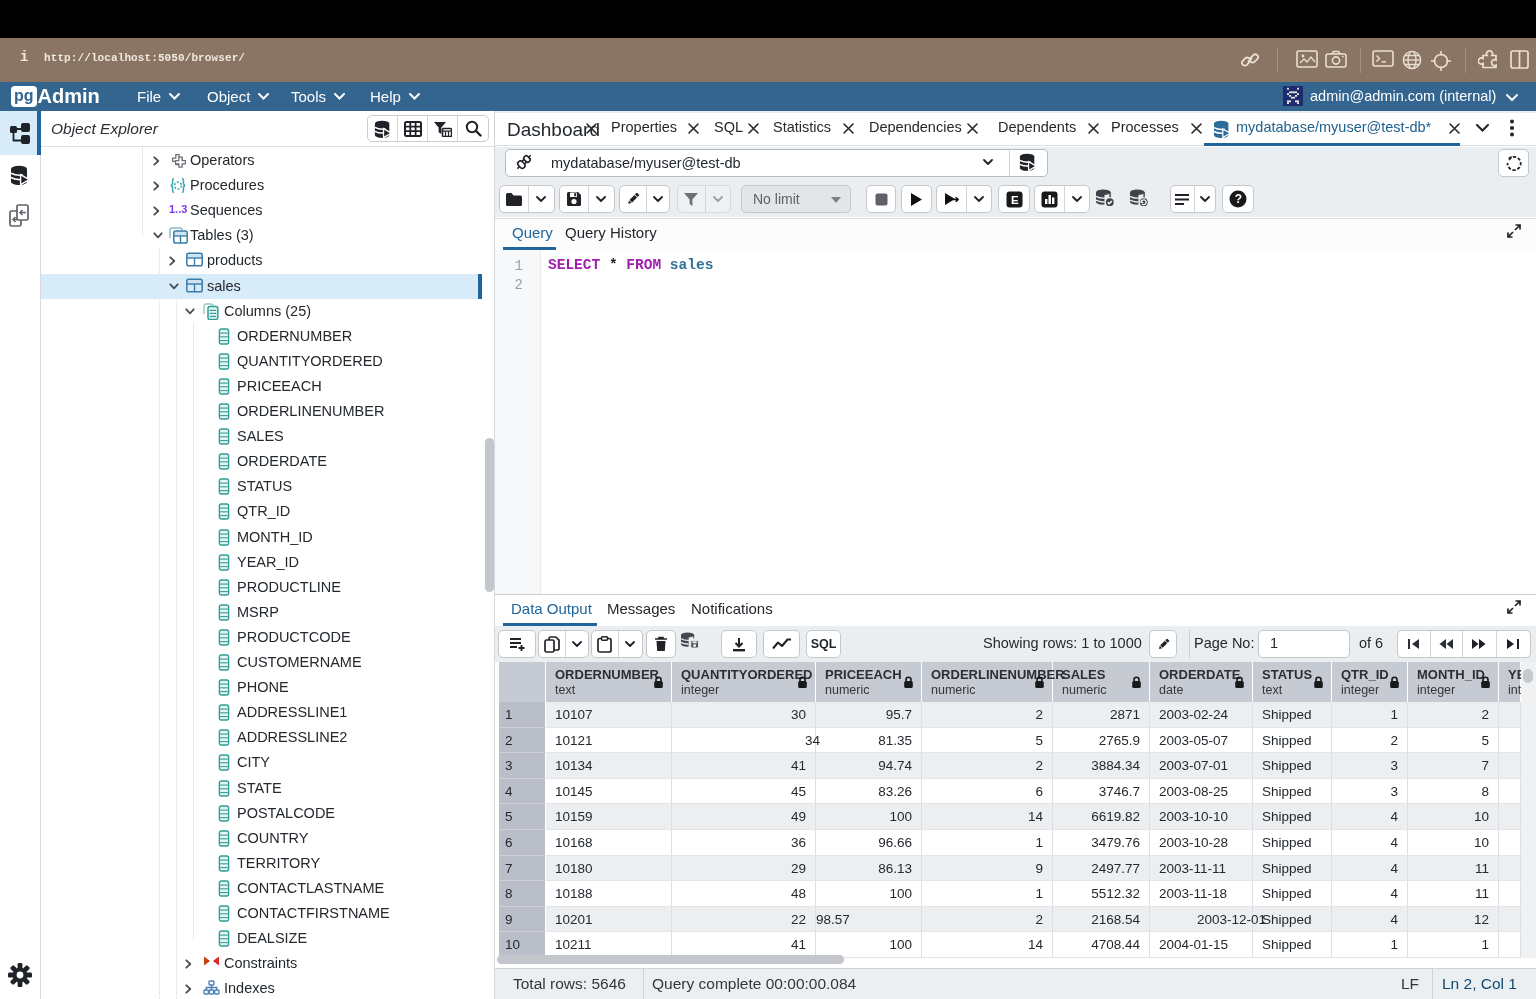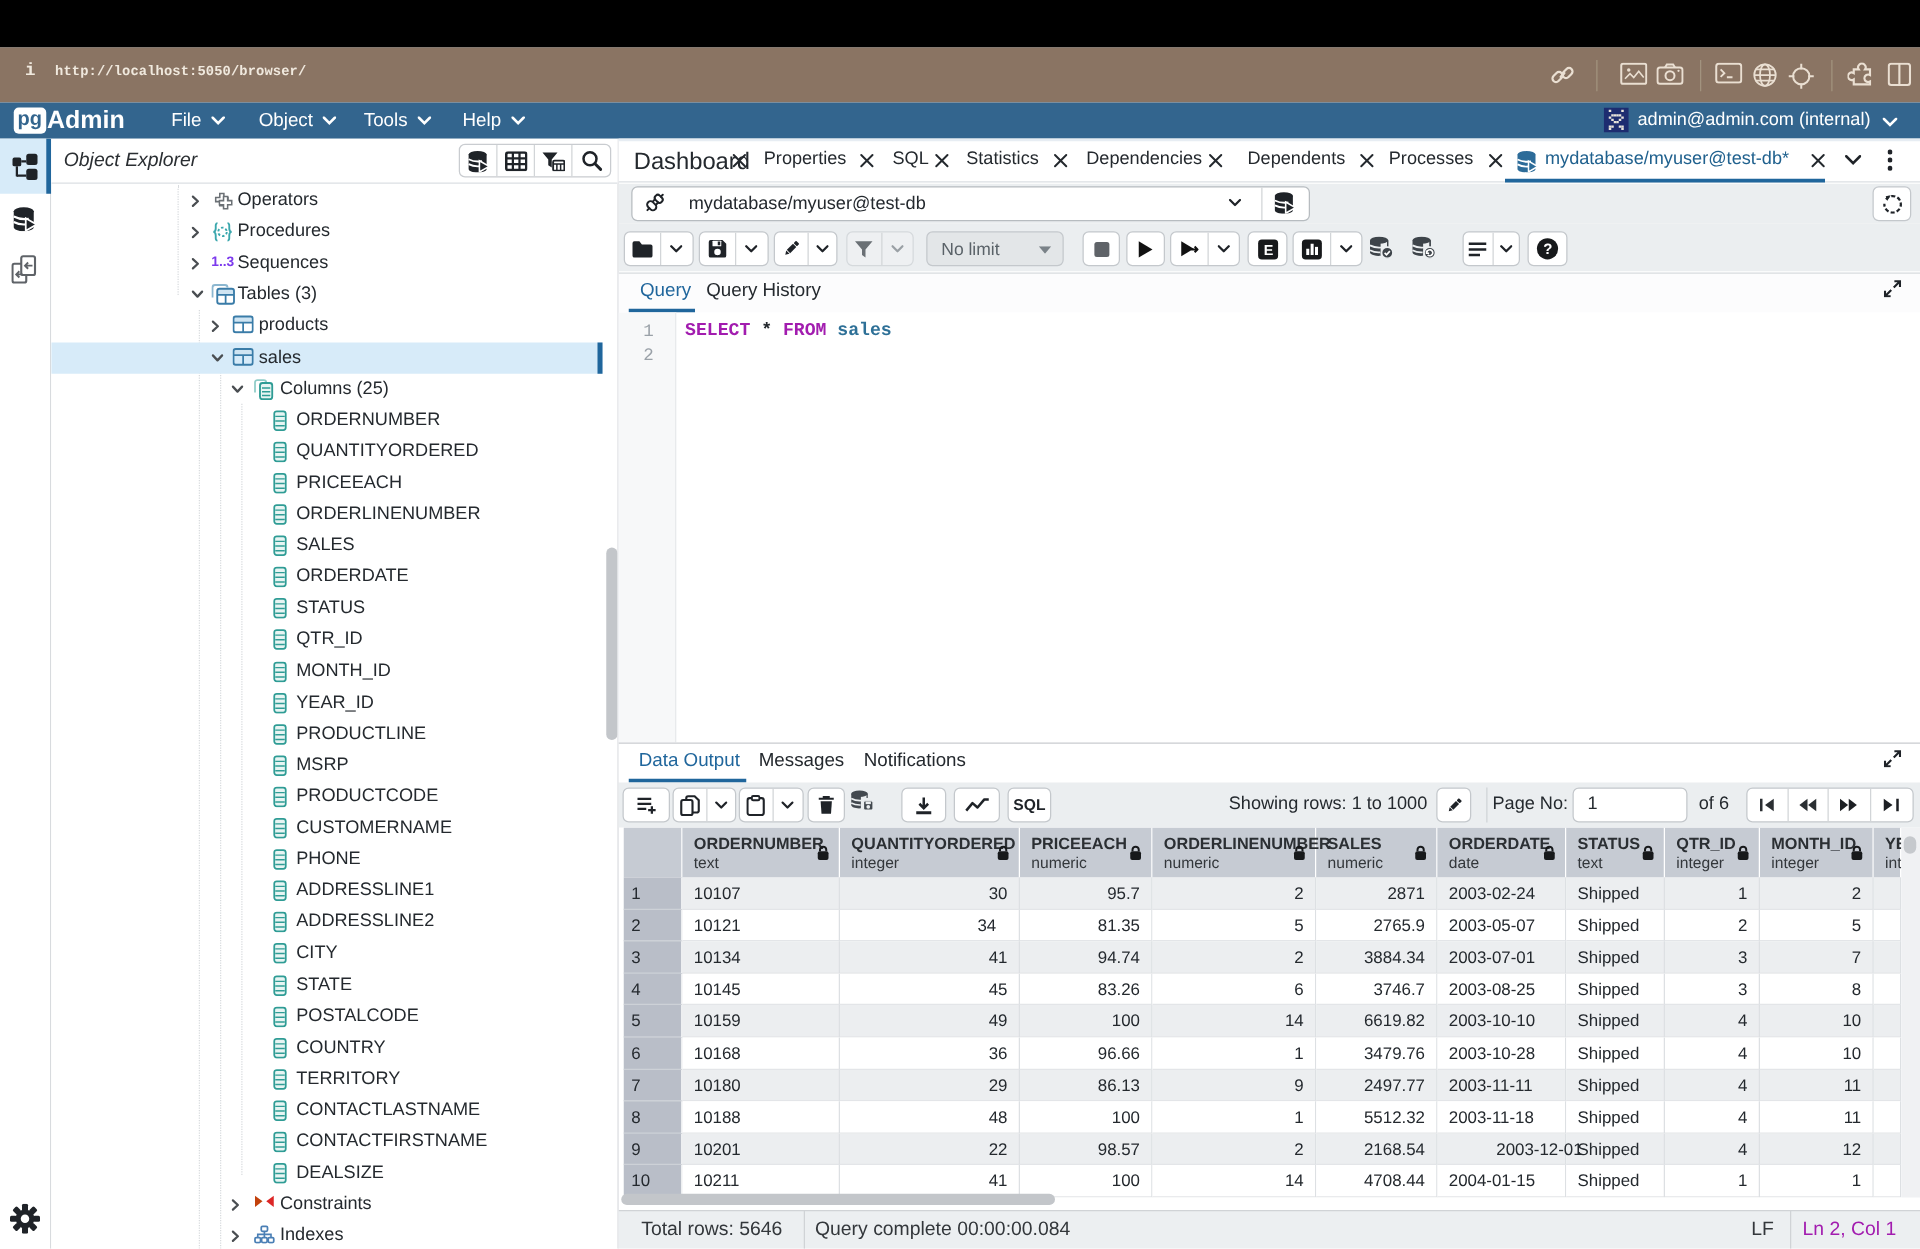--- a/index.html
+++ b/index.html
@@ -1109,21 +1109,21 @@
 <div class="abs" style="left:321px;top:65.6px;width:106px;height:25.6px;background:#ffffff;border-right:1px solid #dde0e3;border-bottom:1px solid #e3e5e8;"></div>
 <div class="abs" style="left:427px;top:65.6px;width:131px;height:25.6px;background:#ffffff;border-right:1px solid #dde0e3;border-bottom:1px solid #e3e5e8;"></div>
 <div class="abs" style="left:558px;top:65.6px;width:97px;height:25.6px;background:#ffffff;border-right:1px solid #dde0e3;border-bottom:1px solid #e3e5e8;"></div>
 <div class="abs" style="left:655px;top:65.6px;width:103px;height:25.6px;background:#ffffff;border-right:1px solid #dde0e3;border-bottom:1px solid #e3e5e8;"></div>
 <div class="abs" style="left:758px;top:65.6px;width:79px;height:25.6px;background:#ffffff;border-right:1px solid #dde0e3;border-bottom:1px solid #e3e5e8;"></div>
 <div class="abs" style="left:837px;top:65.6px;width:76px;height:25.6px;background:#ffffff;border-right:1px solid #dde0e3;border-bottom:1px solid #e3e5e8;"></div>
 <div class="abs" style="left:913px;top:65.6px;width:91px;height:25.6px;background:#ffffff;border-right:1px solid #dde0e3;border-bottom:1px solid #e3e5e8;"></div>
 <div class="abs" style="left:1004px;top:65.6px;width:22px;height:25.6px;background:#ffffff;border-right:1px solid #dde0e3;border-bottom:1px solid #e3e5e8;"></div>
 <span class="abs" style="left:10px;top:70.6px;font-size:13.5px;color:#24292e;">2</span>
 <span class="abs" style="left:60px;top:70.6px;font-size:13.5px;color:#24292e;">10121</span>
-<span class="abs" style="left:168px;top:70.6px;width:134px;text-align:right;font-size:13.5px;color:#24292e;">34</span>
+<span class="abs" style="left:191px;top:70.6px;width:134px;text-align:right;font-size:13.5px;color:#24292e;">34</span>
 <span class="abs" style="left:321px;top:70.6px;width:96px;text-align:right;font-size:13.5px;color:#24292e;">81.35</span>
 <span class="abs" style="left:427px;top:70.6px;width:121px;text-align:right;font-size:13.5px;color:#24292e;">5</span>
 <span class="abs" style="left:558px;top:70.6px;width:87px;text-align:right;font-size:13.5px;color:#24292e;">2765.9</span>
 <span class="abs" style="left:664px;top:70.6px;font-size:13.5px;color:#24292e;">2003-05-07</span>
 <span class="abs" style="left:767px;top:70.6px;font-size:13.5px;color:#24292e;">Shipped</span>
 <span class="abs" style="left:837px;top:70.6px;width:66px;text-align:right;font-size:13.5px;color:#24292e;">2</span>
 <span class="abs" style="left:913px;top:70.6px;width:81px;text-align:right;font-size:13.5px;color:#24292e;">5</span>
 <div class="abs" style="left:4px;top:91.2px;width:47px;height:25.6px;background:#b9bec8;border-right:1px solid #fff;border-bottom:1px solid #cdd1d7;"></div>
 <div class="abs" style="left:51px;top:91.2px;width:126px;height:25.6px;background:#eceef0;border-right:1px solid #dde0e3;border-bottom:1px solid #e3e5e8;"></div>
 <div class="abs" style="left:177px;top:91.2px;width:144px;height:25.6px;background:#eceef0;border-right:1px solid #dde0e3;border-bottom:1px solid #e3e5e8;"></div>
@@ -1257,21 +1257,21 @@
 <div class="abs" style="left:427px;top:244.8px;width:131px;height:25.6px;background:#eceef0;border-right:1px solid #dde0e3;border-bottom:1px solid #e3e5e8;"></div>
 <div class="abs" style="left:558px;top:244.8px;width:97px;height:25.6px;background:#eceef0;border-right:1px solid #dde0e3;border-bottom:1px solid #e3e5e8;"></div>
 <div class="abs" style="left:655px;top:244.8px;width:103px;height:25.6px;background:#eceef0;border-right:1px solid #dde0e3;border-bottom:1px solid #e3e5e8;"></div>
 <div class="abs" style="left:758px;top:244.8px;width:79px;height:25.6px;background:#eceef0;border-right:1px solid #dde0e3;border-bottom:1px solid #e3e5e8;"></div>
 <div class="abs" style="left:837px;top:244.8px;width:76px;height:25.6px;background:#eceef0;border-right:1px solid #dde0e3;border-bottom:1px solid #e3e5e8;"></div>
 <div class="abs" style="left:913px;top:244.8px;width:91px;height:25.6px;background:#eceef0;border-right:1px solid #dde0e3;border-bottom:1px solid #e3e5e8;"></div>
 <div class="abs" style="left:1004px;top:244.8px;width:22px;height:25.6px;background:#eceef0;border-right:1px solid #dde0e3;border-bottom:1px solid #e3e5e8;"></div>
 <span class="abs" style="left:10px;top:249.8px;font-size:13.5px;color:#24292e;">9</span>
 <span class="abs" style="left:60px;top:249.8px;font-size:13.5px;color:#24292e;">10201</span>
 <span class="abs" style="left:177px;top:249.8px;width:134px;text-align:right;font-size:13.5px;color:#24292e;">22</span>
-<span class="abs" style="left:321px;top:249.8px;width:96px;text-align:right;font-size:13.5px;color:#24292e;">98.57</span>
+<span class="abs" style="left:321px;top:249.8px;width:96px;text-align:left;font-size:13.5px;color:#24292e;">98.57</span>
 <span class="abs" style="left:427px;top:249.8px;width:121px;text-align:right;font-size:13.5px;color:#24292e;">2</span>
 <span class="abs" style="left:558px;top:249.8px;width:87px;text-align:right;font-size:13.5px;color:#24292e;">2168.54</span>
 <span class="abs" style="left:702px;top:249.8px;font-size:13.5px;color:#24292e;">2003-12-01</span>
 <span class="abs" style="left:767px;top:249.8px;font-size:13.5px;color:#24292e;">Shipped</span>
 <span class="abs" style="left:837px;top:249.8px;width:66px;text-align:right;font-size:13.5px;color:#24292e;">4</span>
 <span class="abs" style="left:913px;top:249.8px;width:81px;text-align:right;font-size:13.5px;color:#24292e;">12</span>
 <div class="abs" style="left:4px;top:270.4px;width:47px;height:25.6px;background:#b9bec8;border-right:1px solid #fff;border-bottom:1px solid #cdd1d7;"></div>
 <div class="abs" style="left:51px;top:270.4px;width:126px;height:25.6px;background:#ffffff;border-right:1px solid #dde0e3;border-bottom:1px solid #e3e5e8;"></div>
 <div class="abs" style="left:177px;top:270.4px;width:144px;height:25.6px;background:#ffffff;border-right:1px solid #dde0e3;border-bottom:1px solid #e3e5e8;"></div>
 <div class="abs" style="left:321px;top:270.4px;width:106px;height:25.6px;background:#ffffff;border-right:1px solid #dde0e3;border-bottom:1px solid #e3e5e8;"></div>
@@ -1295,13 +1295,13 @@
 </div>
 <div class="abs" style="left:1026px;top:551px;width:15px;height:296px;background:#f0f1f3;"></div>
 <div class="abs" style="left:1028px;top:558px;width:10px;height:14px;background:#c6c9cd;border-radius:5px;"></div>
 <div class="abs" style="left:2px;top:844px;width:347px;height:9px;background:#c3c6ca;border-radius:5px;"></div>
 <div class="abs" style="left:0;top:857px;width:1041px;height:31px;background:#eceff1;border-top:1px solid #d0d3d6;"></div>
 <span class="abs" style="left:18px;top:864px;font-size:15.5px;color:#33373b;">Total rows: 5646</span>
 <div class="abs" style="left:148px;top:857px;width:1px;height:31px;background:#d0d3d6;"></div>
 <span class="abs" style="left:157px;top:864px;font-size:15.5px;color:#33373b;">Query complete 00:00:00.084</span>
 <span class="abs" style="left:906px;top:864px;font-size:15.5px;color:#33373b;">LF</span>
 <div class="abs" style="left:937px;top:857px;width:1px;height:31px;background:#d0d3d6;"></div>
-<span class="abs" style="left:947px;top:864px;font-size:15.5px;color:#a21caf;">Ln 2, Col 1</span>
+<span class="abs" style="left:947px;top:864px;font-size:15.5px;color:#0c4a6e;">Ln 2, Col 1</span>
 </div>
 </body></html>

